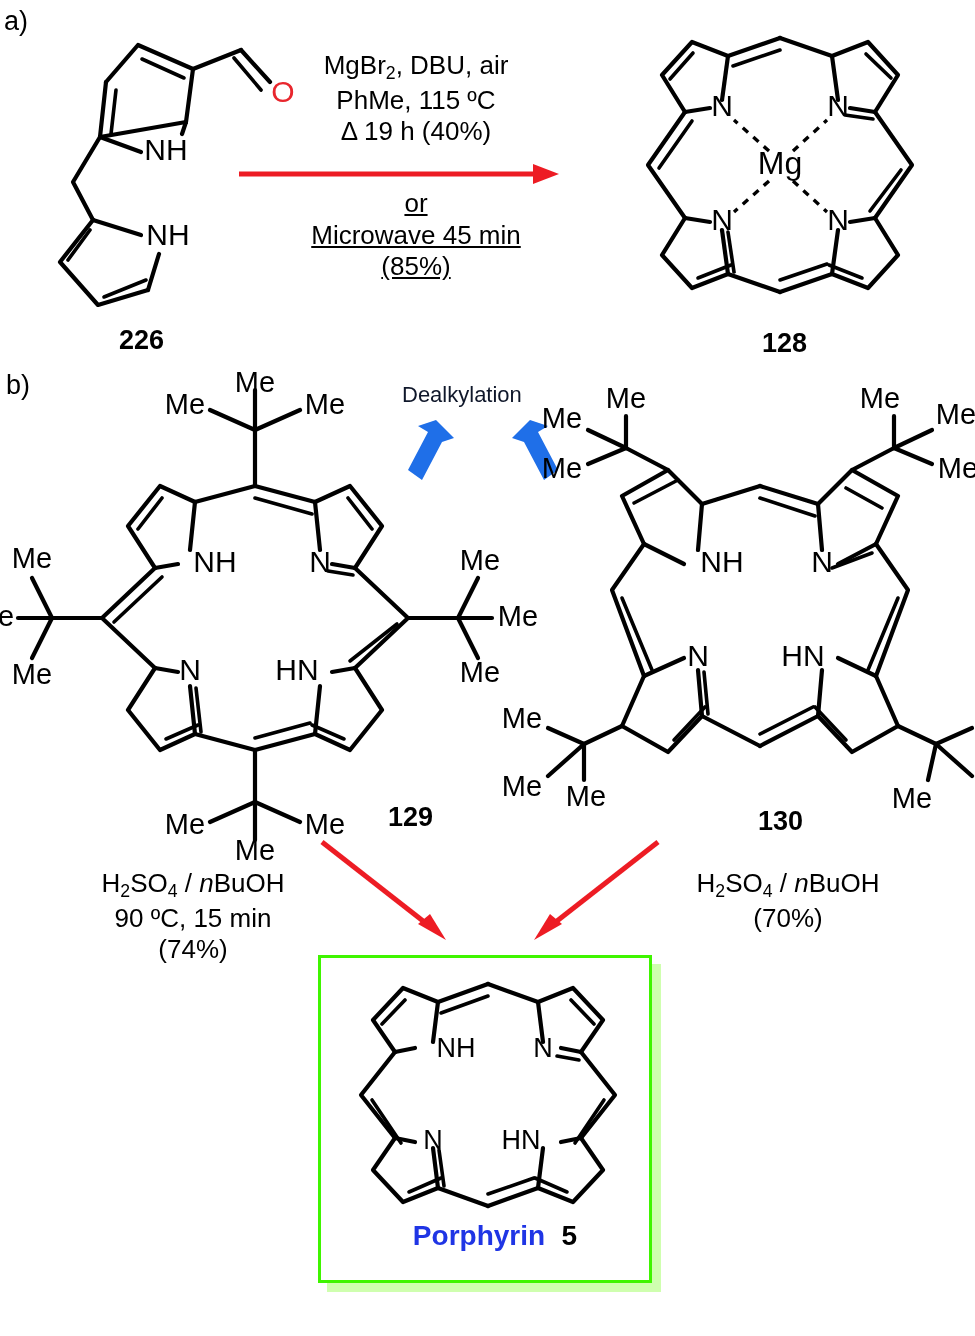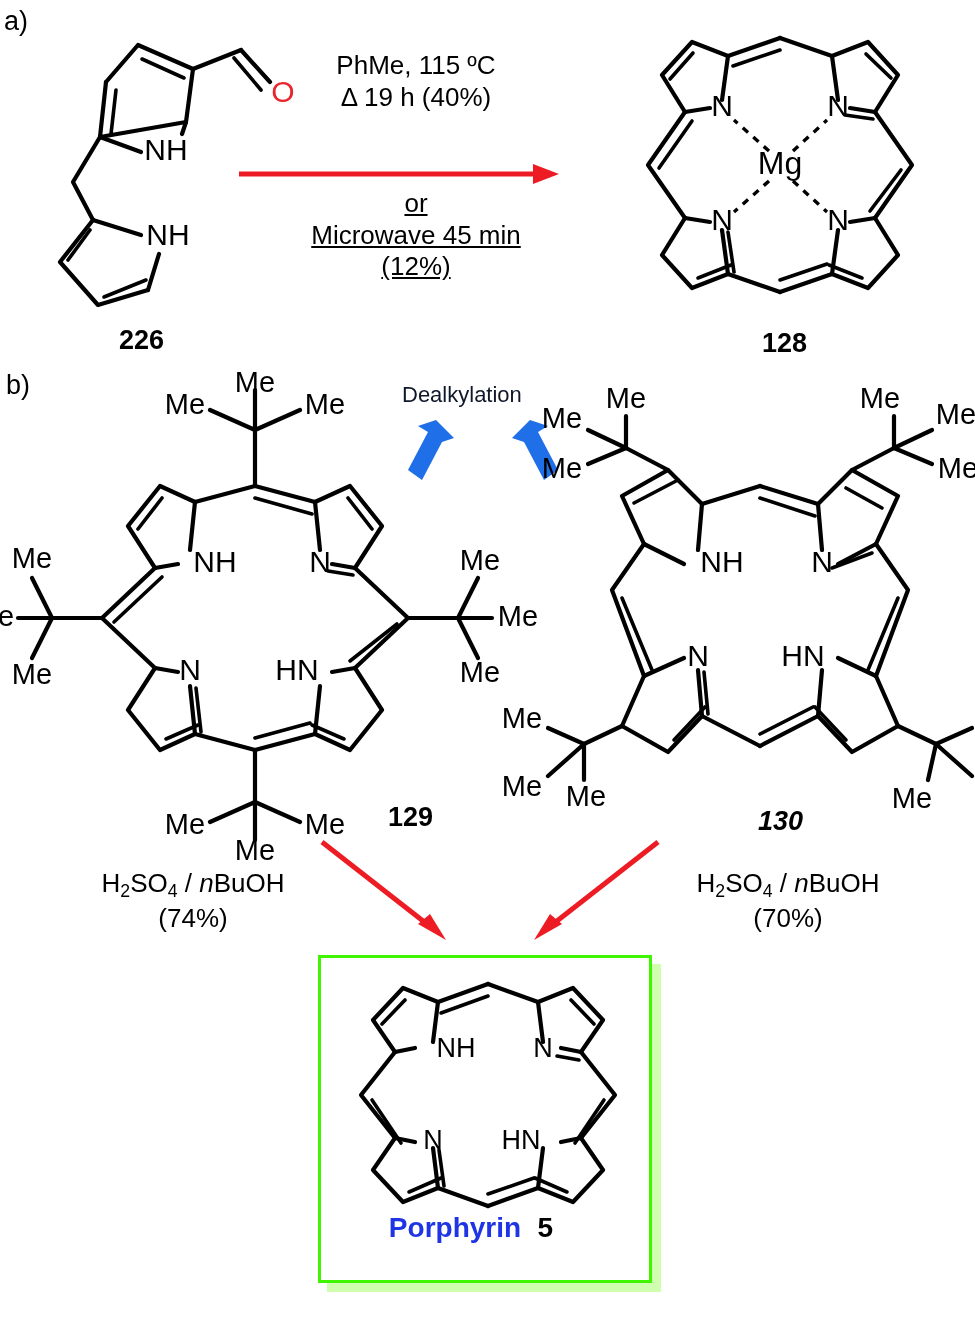--- a/index.html
+++ b/index.html
@@ -113,35 +113,36 @@
       <path class="bond-thin" d="M 52 208 L 30 238"></path>
       <path class="bond-thin" d="M 66 275 L 108 258"></path>
       <text class="atom" x="130" y="215">NH</text>
       <path class="bond" d="M 55 198 L 103 213"></path>
       <path class="bond" d="M 110 268 L 121 232"></path>
     </svg>
   </div>
   <div class="abs cmpd-num" style="left:119px; top:325px;">226</div>
 
   <div class="abs cond-text" style="left:276px; top:50px; width:280px;">
+    <div><span>MgBr</span><sub>2</sub><span>, DBU, air</span></div>
     <div>PhMe, 115 ºC</div>
     <div>Δ 19 h (40%)</div>
   </div>
 
   <div class="abs" style="left:237px; top:160px;">
     <svg width="325" height="28" viewBox="0 0 325 28">
       <line x1="2" y1="14" x2="300" y2="14" stroke="#ED1C24" stroke-width="5"></line>
       <path d="M 296 4 L 322 14 L 296 24 Z" fill="#ED1C24"></path>
     </svg>
   </div>
 
   <div class="abs cond-text" style="left:276px; top:188px; width:280px;text-decoration:underline;">
     <div>or</div>
     <div>Microwave 45 min</div>
-    <div>(12%)</div>
+    <div>(85%)</div>
   </div>
 
   <div class="abs" style="left:630px; top:20px;">
     <svg width="300" height="290" viewBox="0 0 300 290">
 
       <path class="bond" d="M 150 18 L 98 36 L 62 22 L 32 55 L 55 92"></path>
       <path class="bond-thin" d="M 150 30 L 103 46"></path>
       <path class="bond-thin" d="M 63 33 L 40 59"></path>
       <path class="bond" d="M 98 36 L 92 80"></path>
       <path class="bond" d="M 55 92 L 80 88"></path>
@@ -334,24 +335,25 @@
 
       <path class="bond" d="M 338 318 L 376 336"></path>
       <path class="bond" d="M 376 336 L 412 320"></path>
       <path class="bond" d="M 376 336 L 412 368"></path>
       <path class="bond" d="M 376 336 L 368 372"></path>
       <text class="atom-me" x="438" y="312">Me</text>
       <text class="atom-me" x="438" y="380">Me</text>
       <text class="atom-me" x="352" y="392">Me</text>
     </svg>
   </div>
-  <div class="abs cmpd-num" style="left:758px; top:806px;font-style:italic;">130</div>
+  <div class="abs cmpd-num" style="left:758px; top:806px;">130</div>
 
   <div class="abs cond-text" style="left:48px; top:868px; width:290px;">
     <div><span>H</span><sub>2</sub><span>SO</span><sub>4</sub><span> / </span><span class="ital">n</span><span>BuOH</span></div>
+    <div>90 ºC, 15 min</div>
     <div>(74%)</div>
   </div>
 
   <div class="abs cond-text" style="left:638px; top:868px; width:300px;">
     <div><span>H</span><sub>2</sub><span>SO</span><sub>4</sub><span> / </span><span class="ital">n</span><span>BuOH</span></div>
     <div>(70%)</div>
   </div>
 
   <div class="abs" style="left:320px; top:840px;">
     <svg width="140" height="110" viewBox="0 0 140 110">
@@ -398,19 +400,19 @@
         <text class="atom" x="90" y="172" style="font-size:27px;">N</text>
 
         <path class="bond" d="M 238 168 L 260 200 L 230 232 L 195 218 L 145 236"></path>
         <path class="bond-thin" d="M 224 222 L 192 208"></path>
         <path class="bond-thin" d="M 145 224 L 191 208"></path>
         <path class="bond" d="M 238 168 L 218 172"></path>
         <path class="bond" d="M 195 218 L 200 178"></path>
         <text class="atom" x="178" y="172" style="font-size:27px;">HN</text>
       </svg>
     </div>
-    <div class="abs" style="left:0; top:254px; width:300px; text-align:center;">
+    <div class="abs" style="left:0; top:262px; width:300px; text-align:center;padding-left:24px;">
       <span class="prod-label">Porphyrin</span>
       <span class="prod-num" style="margin-left:12px;">5</span>
     </div>
   </div>
 
 </div>
 
 </body></html>

